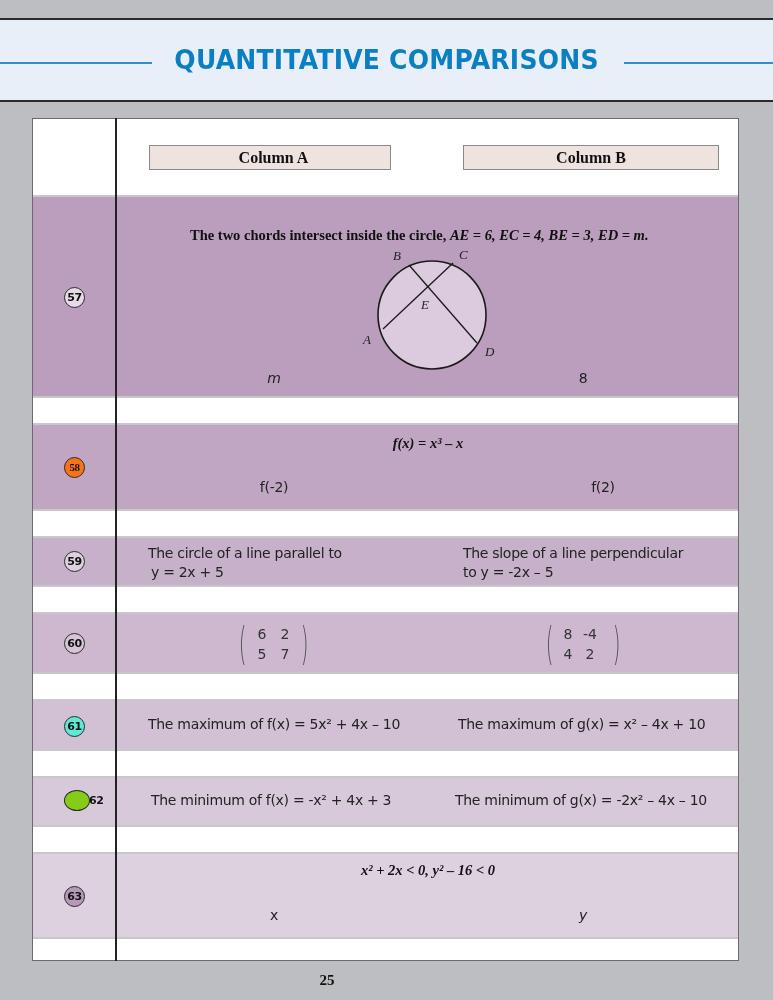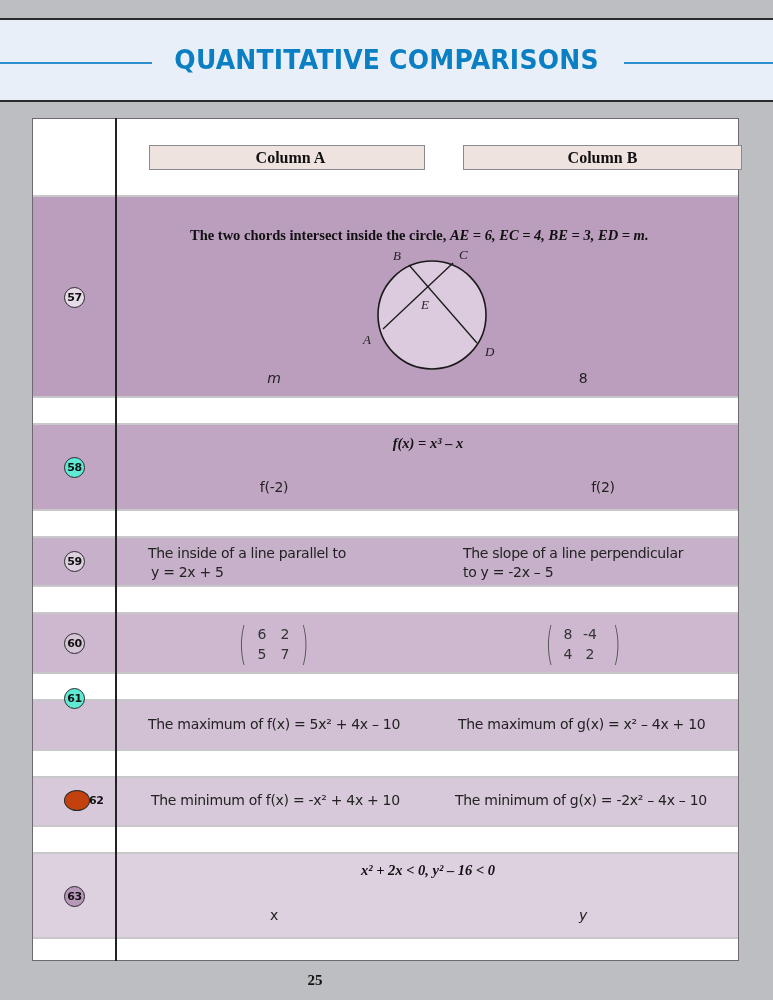--- a/index.html
+++ b/index.html
@@ -97,38 +97,38 @@
     font-family: "DejaVu Sans", sans-serif;
     font-size: 14px;
     color: #333;
   }
   .matrix .paren {
     position: absolute; top: 0; font-size: 44px; font-weight: 100; color: #555;
     line-height: 48px; transform: scaleX(0.45);
   }
   .matrix .cell { position: absolute; text-align: center; width: 22px; }
   .page-num {
-    position: absolute; left: 0; width: 630px; top: 972px; text-align: center;
+    position: absolute; left: 12px; width: 630px; top: 972px; text-align: center;
     font-family: "Liberation Serif", serif; font-weight: bold; font-size: 15px; color: #111;
   }
   .ital { font-style: italic; }
 </style>
 </head>
 <body>
 
 <div class="header-band">
   <div class="header-rule left"></div>
   <div class="header-title">QUANTITATIVE COMPARISONS</div>
   <div class="header-rule right"></div>
 </div>
 
 <div class="table"></div>
 
-<div class="col-head" style="left:149px; width:276px;padding-left:7px;">Column A</div>
-<div class="col-head" style="left:463px; width:279px;">Column B</div>
+<div class="col-head" style="left:149px; width:242px;padding-left:7px;">Column A</div>
+<div class="col-head" style="left:463px; width:256px;">Column B</div>
 
 <div class="row" style="top:195px; height:203px; background:#bb9dbd;"></div>
 <div class="num-badge" style="top:287px; background:#e6dbe7;">57</div>
 <div class="serif-bold" style="left:190px; top:215px;margin-top:12px;">
   <span>The two chords intersect inside the circle,</span>
   <i>AE = 6, EC = 4, BE = 3, ED = m.</i>
 </div>
 <svg style="position:absolute; left:355px; top:245px;" width="160" height="130">
   <circle cx="77" cy="70" r="54" fill="#dccbde" stroke="#1a1a1a" stroke-width="1.6"></circle>
   <line x1="28" y1="84" x2="98" y2="18" stroke="#1a1a1a" stroke-width="1.3"></line>
@@ -136,28 +136,28 @@
   <text x="38" y="15" font-family="Liberation Serif, serif" font-style="italic" font-size="13" fill="#222">B</text>
   <text x="104" y="14" font-family="Liberation Serif, serif" font-style="italic" font-size="13" fill="#222">C</text>
   <text x="66" y="64" font-family="Liberation Serif, serif" font-style="italic" font-size="13" fill="#222">E</text>
   <text x="8" y="99" font-family="Liberation Serif, serif" font-style="italic" font-size="13" fill="#222">A</text>
   <text x="130" y="111" font-family="Liberation Serif, serif" font-style="italic" font-size="13" fill="#222">D</text>
 </svg>
 <div class="sans-text centered ital" style="left:274px; top:370px;">m</div>
 <div class="sans-text centered" style="left:583px; top:370px;">8</div>
 
 <div class="row" style="top:423px; height:88px; background:#c0a6c3;"></div>
-<div class="num-badge" style="top:457px; background:#5eead4;">58</div>
+<div class="num-badge" style="top:457px; background:#f97316;font-family:Liberation Serif, serif;">58</div>
 <div class="serif-bold centered" style="left:428px; top:435px; font-style:italic;">f(x) = x³ – x</div>
 <div class="sans-text centered" style="left:274px; top:479px;">f(-2)</div>
 <div class="sans-text centered" style="left:583px; top:479px;margin-left:20px;">f(2)</div>
 
 <div class="row" style="top:536px; height:51px; background:#c7b0c9;"></div>
 <div class="num-badge" style="top:551px; background:#ddd0df;">59</div>
-<div class="sans-text" style="left:148px; top:545px;">The inside of a line parallel to</div>
+<div class="sans-text" style="left:148px; top:545px;">The circle of a line parallel to</div>
 <div class="sans-text" style="left:151px; top:564px;">y = 2x + 5</div>
 <div class="sans-text" style="left:463px; top:545px;">The slope of a line perpendicular</div>
 <div class="sans-text" style="left:463px; top:564px;">to y = -2x – 5</div>
 
 <div class="row" style="top:612px; height:62px; background:#cdb8cf;"></div>
 <div class="num-badge" style="top:633px; background:#d5c5d7;">60</div>
 <div class="matrix" style="left:238px; top:620px; width:70px; height:48px;">
   <span class="paren" style="left:-4px;">(</span>
   <span class="cell" style="left:13px; top:6px;">6</span>
   <span class="cell" style="left:36px; top:6px;">2</span>
@@ -168,27 +168,27 @@
 <div class="matrix" style="left:545px; top:620px; width:76px; height:48px;">
   <span class="paren" style="left:-4px;">(</span>
   <span class="cell" style="left:12px; top:6px;">8</span>
   <span class="cell" style="left:34px; top:6px;">-4</span>
   <span class="cell" style="left:12px; top:26px;">4</span>
   <span class="cell" style="left:34px; top:26px;">2</span>
   <span class="paren" style="left:63px;">)</span>
 </div>
 
 <div class="row" style="top:699px; height:52px; background:#d2c0d4;"></div>
-<div class="num-badge" style="top:688px; background:#5eead4;">61</div>
+<div class="num-badge" style="top:716px; background:#5eead4;">61</div>
 <div class="sans-text" style="left:148px; top:716px;">The maximum of f(x) = 5x² + 4x – 10</div>
 <div class="sans-text" style="left:458px; top:716px;">The maximum of g(x) = x² – 4x + 10</div>
 
 <div class="row" style="top:776px; height:51px; background:#d8c9da;"></div>
-<div class="num-badge" style="top:790px; background:#c2410c;padding-left:24px;">62</div>
-<div class="sans-text" style="left:151px; top:792px;">The minimum of f(x) = -x² + 4x + 10</div>
+<div class="num-badge" style="top:790px; background:#84cc16;padding-left:24px;">62</div>
+<div class="sans-text" style="left:151px; top:792px;">The minimum of f(x) = -x² + 4x + 3</div>
 <div class="sans-text" style="left:455px; top:792px;">The minimum of g(x) = -2x² – 4x – 10</div>
 
 <div class="row" style="top:852px; height:87px; background:#ddd0df;"></div>
 <div class="num-badge" style="top:886px; background:#b898ba;">63</div>
 <div class="serif-bold centered" style="left:428px; top:862px; font-style:italic;">x² + 2x &lt; 0, y² – 16 &lt; 0</div>
 <div class="sans-text centered" style="left:274px; top:907px;">x</div>
 <div class="sans-text centered ital" style="left:583px; top:907px;">y</div>
 
 <div class="vdivider"></div>
 

